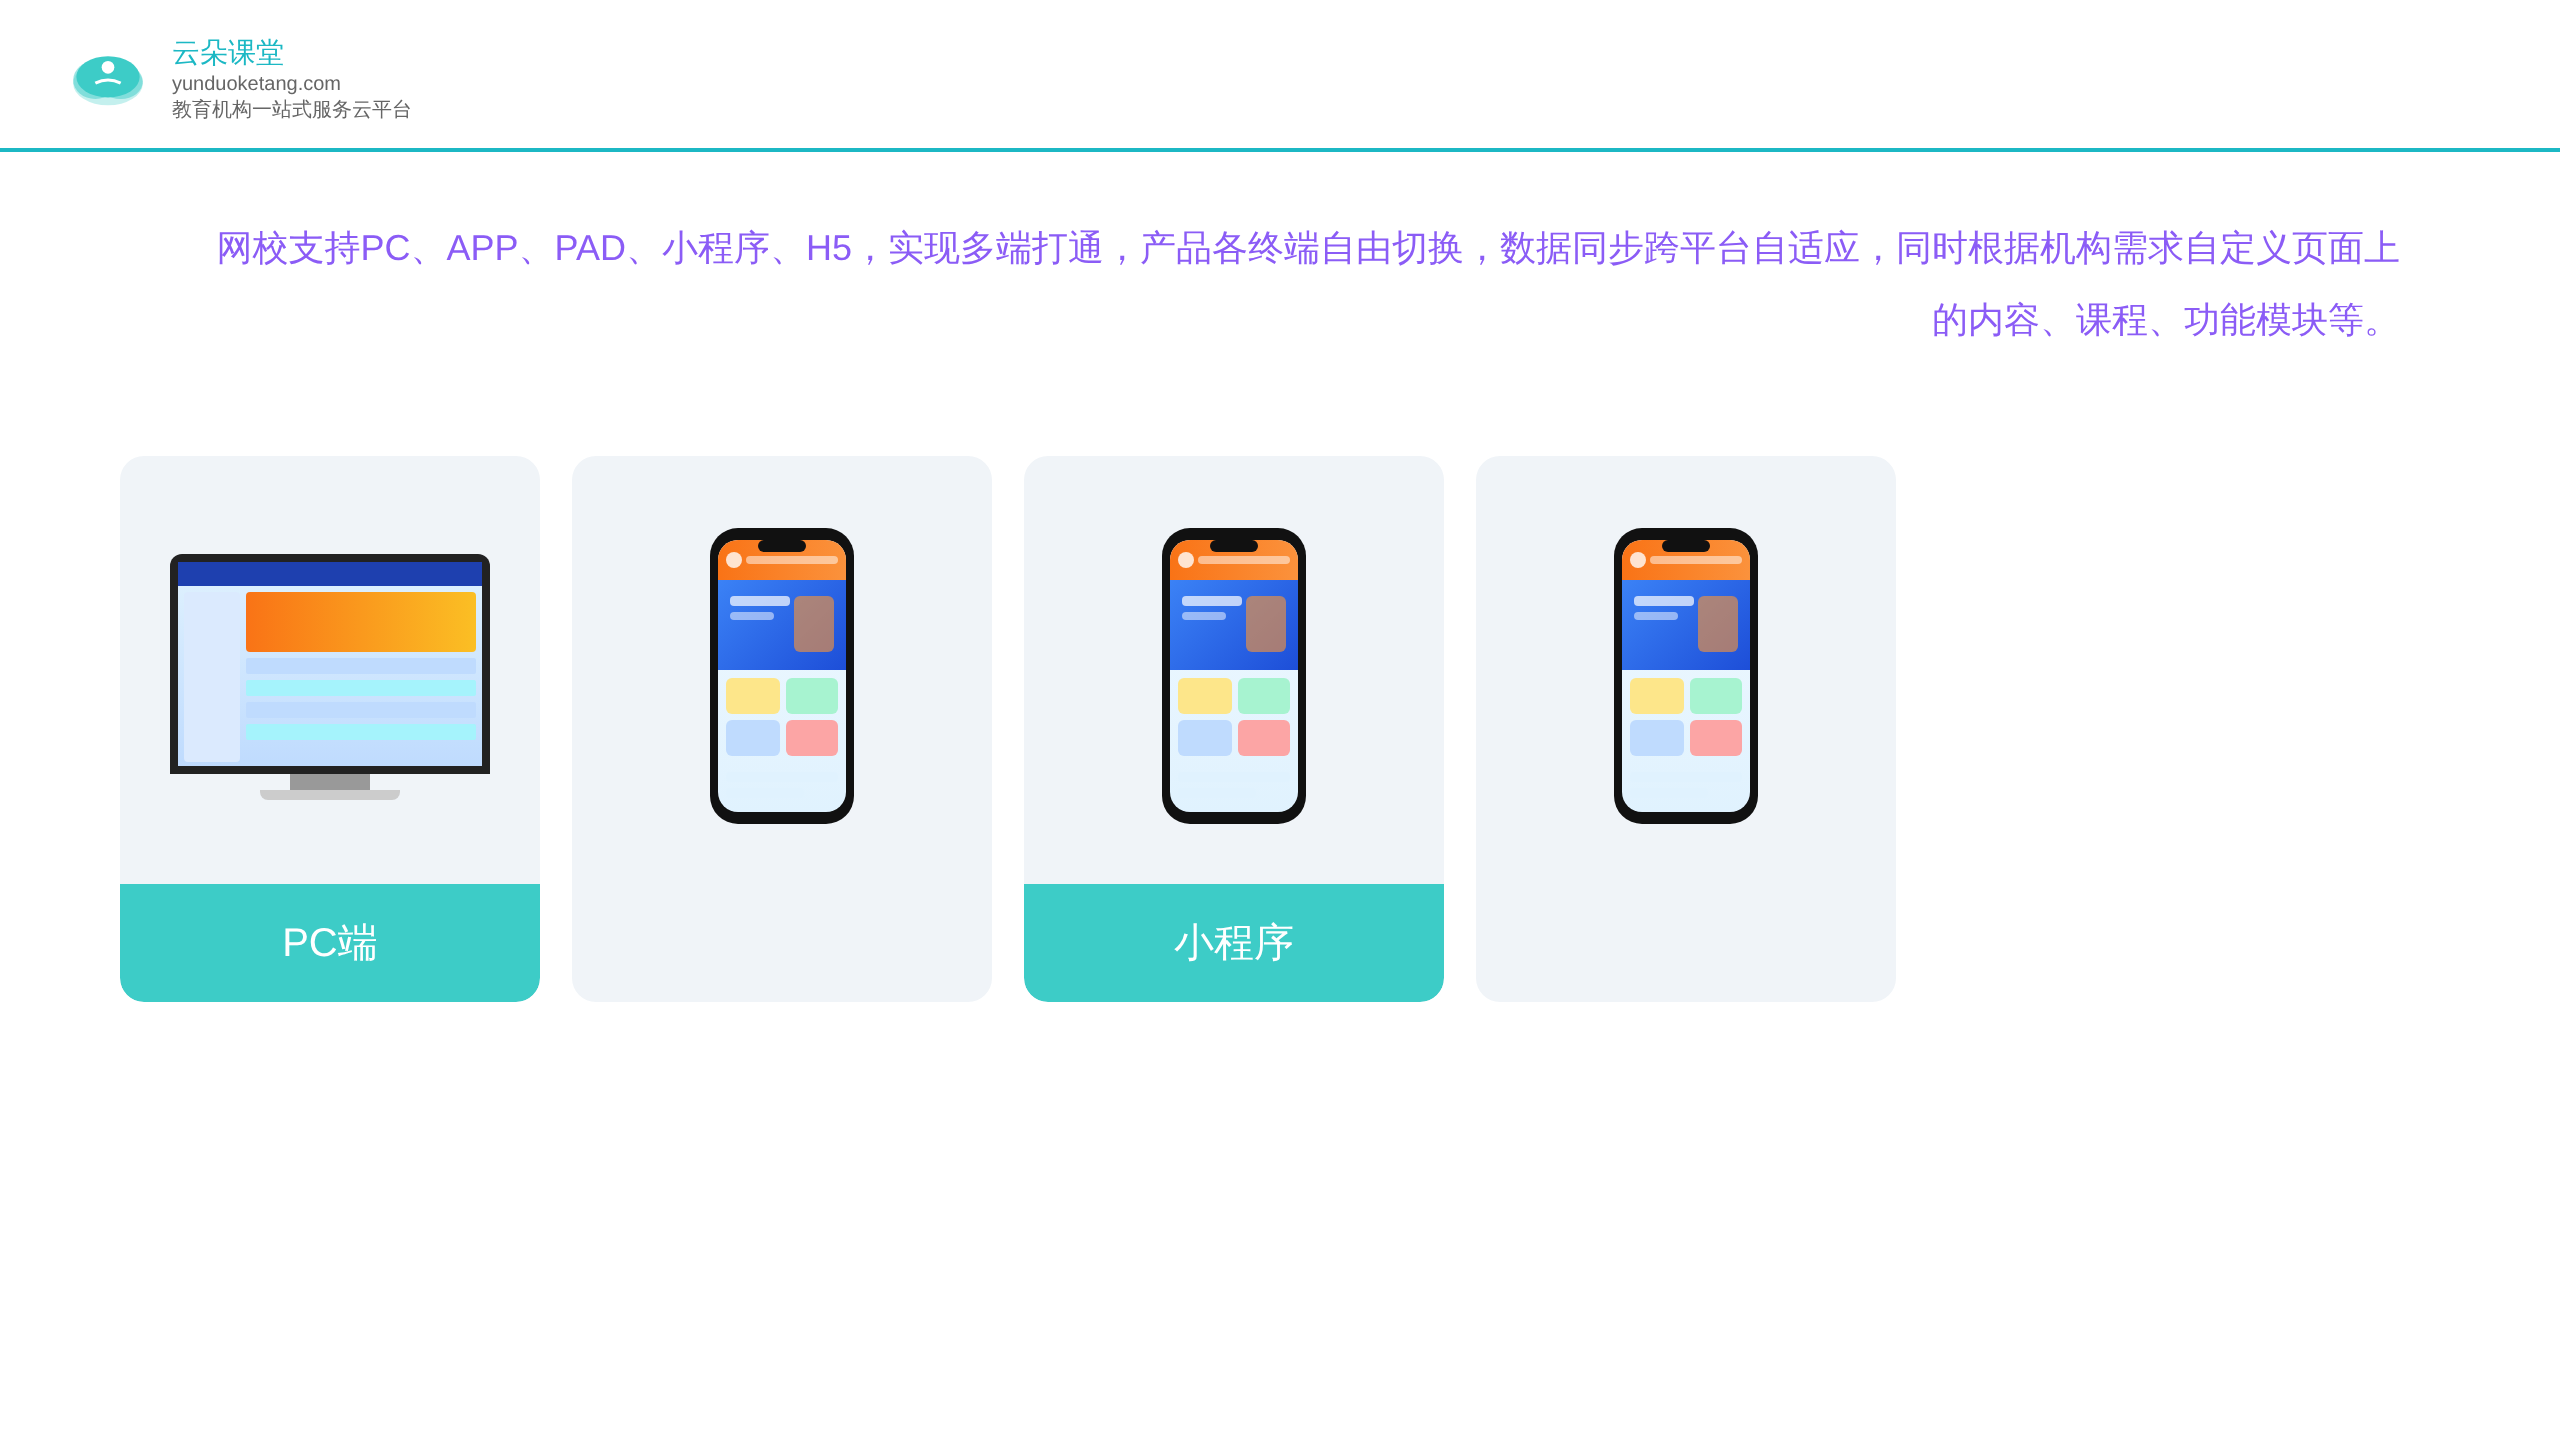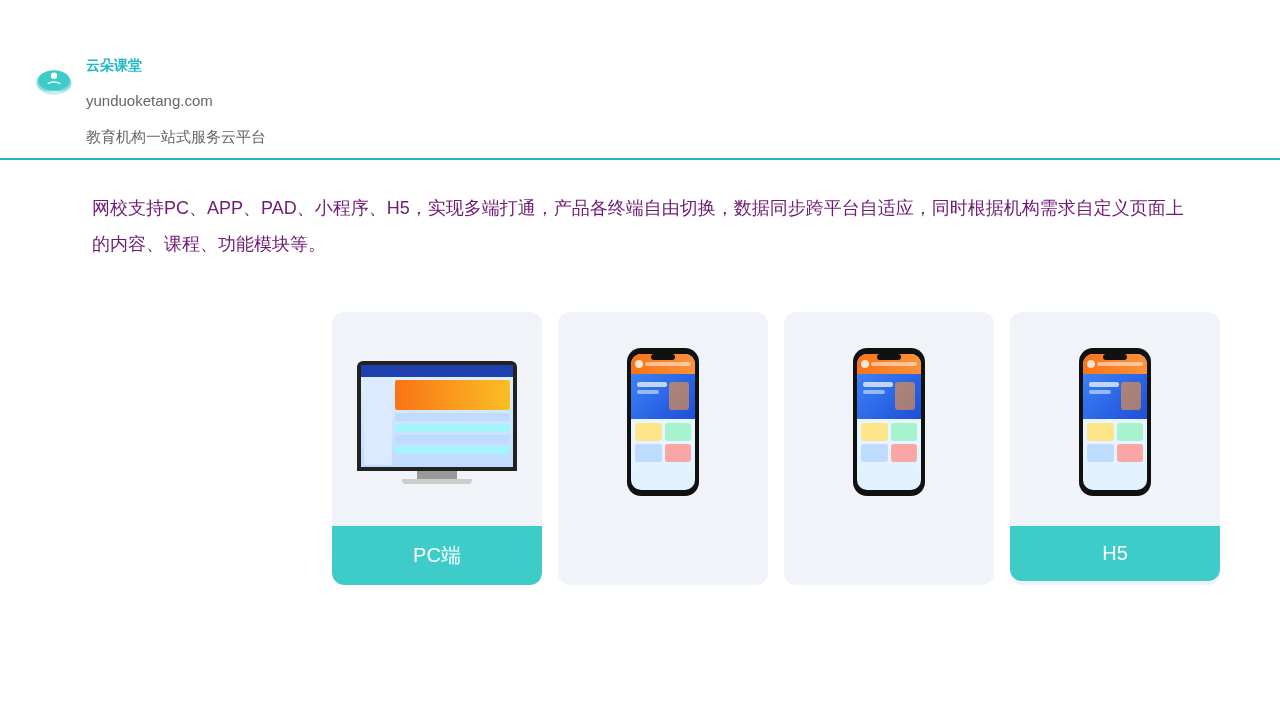--- a/index.html
+++ b/index.html
@@ -44,46 +44,44 @@
     .logo-icon {
       width: 48px;
       height: 38px;
     }
     .logo-text {
       text-align: left;
     }
     .logo-name {
       font-size: 14px;
       color: #1cb8c4;
-      font-weight: bold;
-      margin-top: 39px;
+      font-weight: normal;
     }
     .logo-slogan {
-      font-size: 15px;
+      font-size: 10px;
       color: #666;
       line-height: 1.3;
-      margin-top: 16px;
     }
 
     
     .description {
       padding: 30px 80px 10px 92px;
       font-size: 18px;
-      color: #701a75;
+      color: #8b5cf6;
       line-height: 2;
+      text-align: right;
     }
 
     
     .cards-container {
       display: flex;
-      justify-content: flex-end;
+      justify-content: flex-start;
       gap: 16px;
       padding: 30px 60px 20px 60px;
       margin-top: 10px;
-      margin-left: 32px;
     }
 
     .card {
       background: #f0f4f8;
       border-radius: 12px;
       width: 210px;
       display: flex;
       flex-direction: column;
       align-items: center;
       padding: 20px 10px 0 10px;
@@ -414,20 +412,21 @@
               <div class="phone-card-mini" style="background:#fca5a5;"></div>
             </div>
             <div style="padding:4px;">
               <div style="height:5px;background:#e0f2fe;border-radius:2px;margin-bottom:3px;"></div>
               <div style="height:5px;background:#e0f2fe;border-radius:2px;width:70%;"></div>
             </div>
           </div>
         </div>
       </div>
     </div>
+    <div class="card-label">小程序</div>
   </div>
 
   <div class="card">
     <div class="card-image-area">
       <div class="phone-mockup">
         <div class="phone-outer">
           <div class="phone-notch"></div>
           <div class="phone-screen">
             <div class="phone-screen-header">
               <div style="width:8px;height:8px;background:#fff;border-radius:50%;opacity:0.8;"></div>
@@ -445,16 +444,15 @@
               <div class="phone-card-mini" style="background:#fca5a5;"></div>
             </div>
             <div style="padding:4px;">
               <div style="height:5px;background:#e0f2fe;border-radius:2px;margin-bottom:3px;"></div>
               <div style="height:5px;background:#e0f2fe;border-radius:2px;width:70%;"></div>
             </div>
           </div>
         </div>
       </div>
     </div>
-    <div class="card-label">H5</div>
   </div>
 
 </div>
 
 </body></html>

